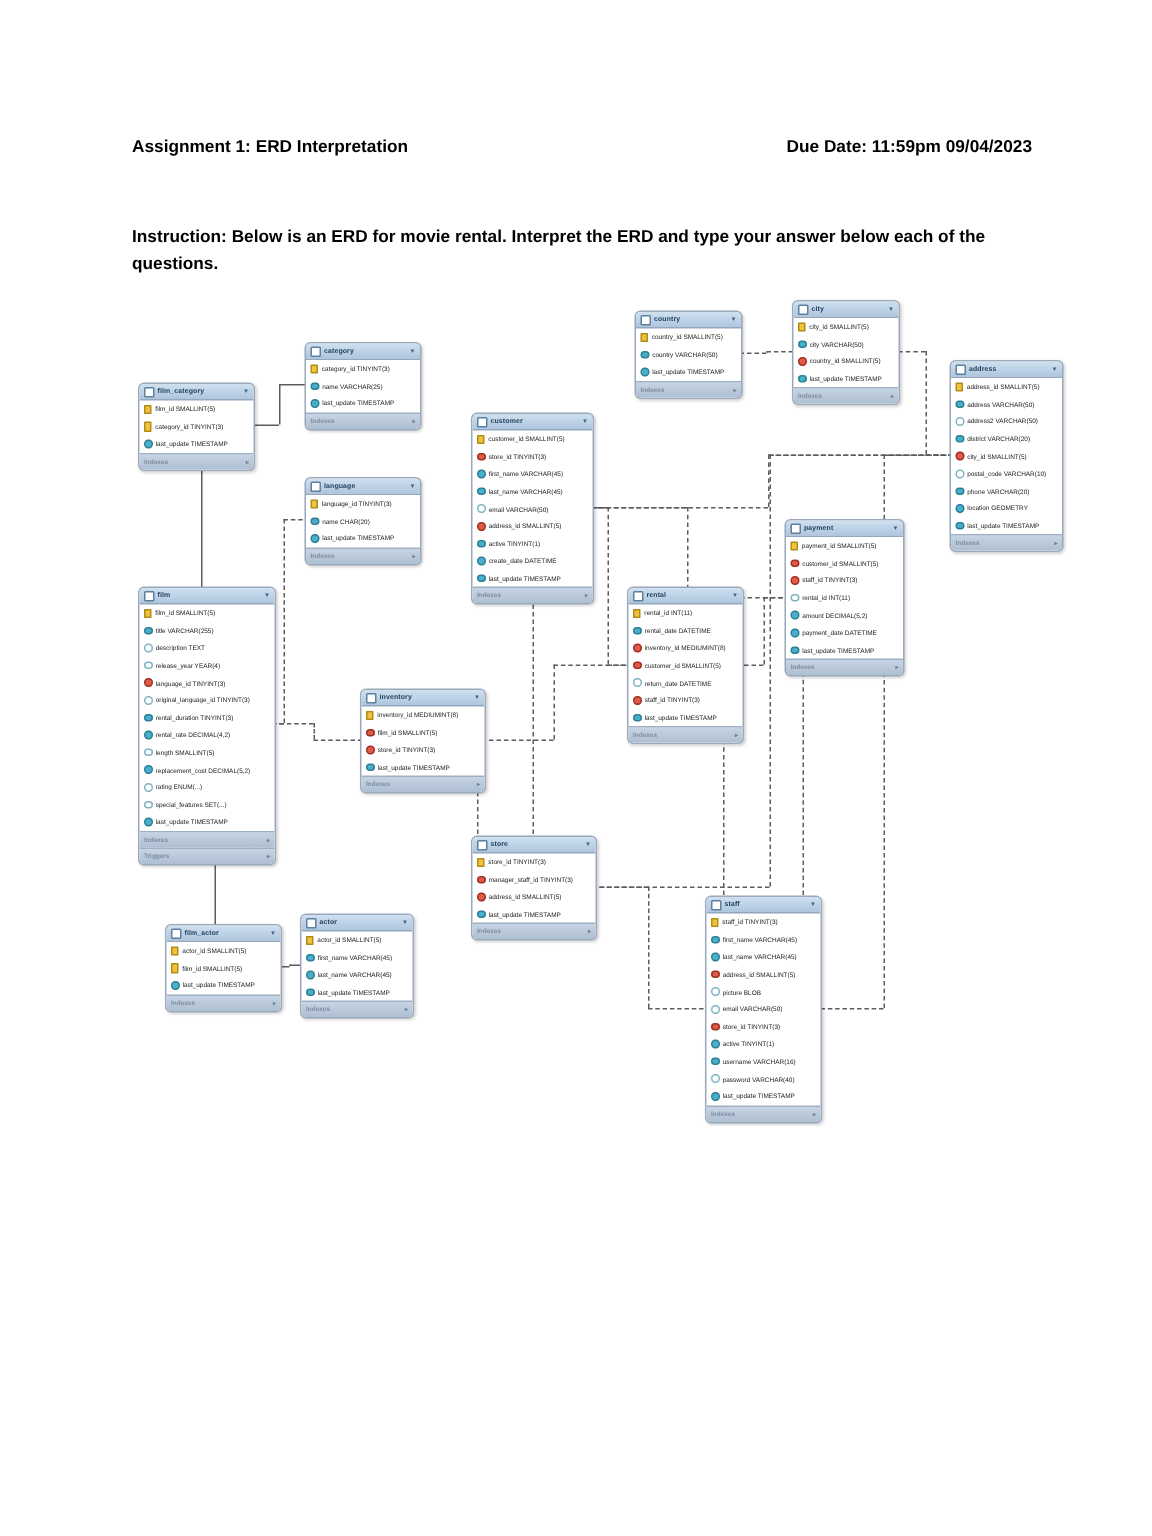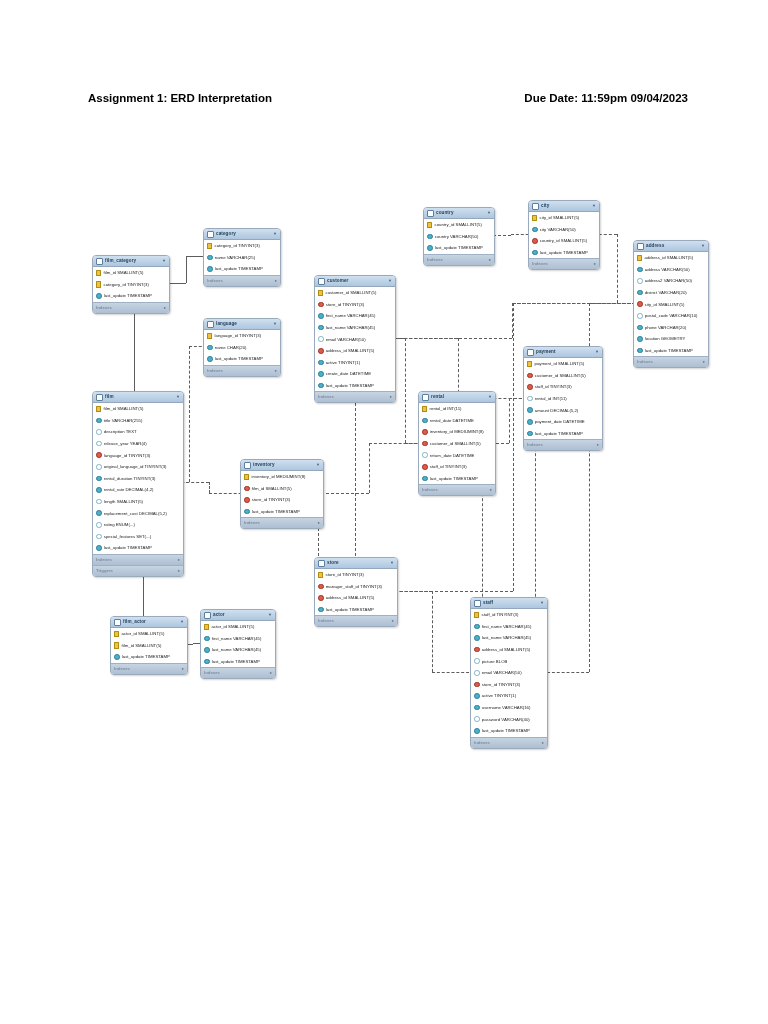--- a/index.html
+++ b/index.html
@@ -79,20 +79,21 @@
 </head>
 <body>
 
 <div class="page">
 
   <div class="doc-head">
     <span>Assignment 1: ERD Interpretation</span>
     <span>Due Date: 11:59pm 09/04/2023</span>
   </div>
 
+  <div class="doc-instr">Instruction: Below is an ERD for movie rental. Interpret the ERD and type your answer below each of the questions.</div>
 
   <div class="erd" id="erd-canvas">
       <div class="tbl" style="left: 92px; top: 60px; width: 76px;">
         <div class="tbl-hd">
           <span class="hd-box"></span>
           <span class="tname">film_category</span>
           <span class="hd-caret">▼</span>
         </div>
         <div class="col">
           <span class="key k-pk"></span>

